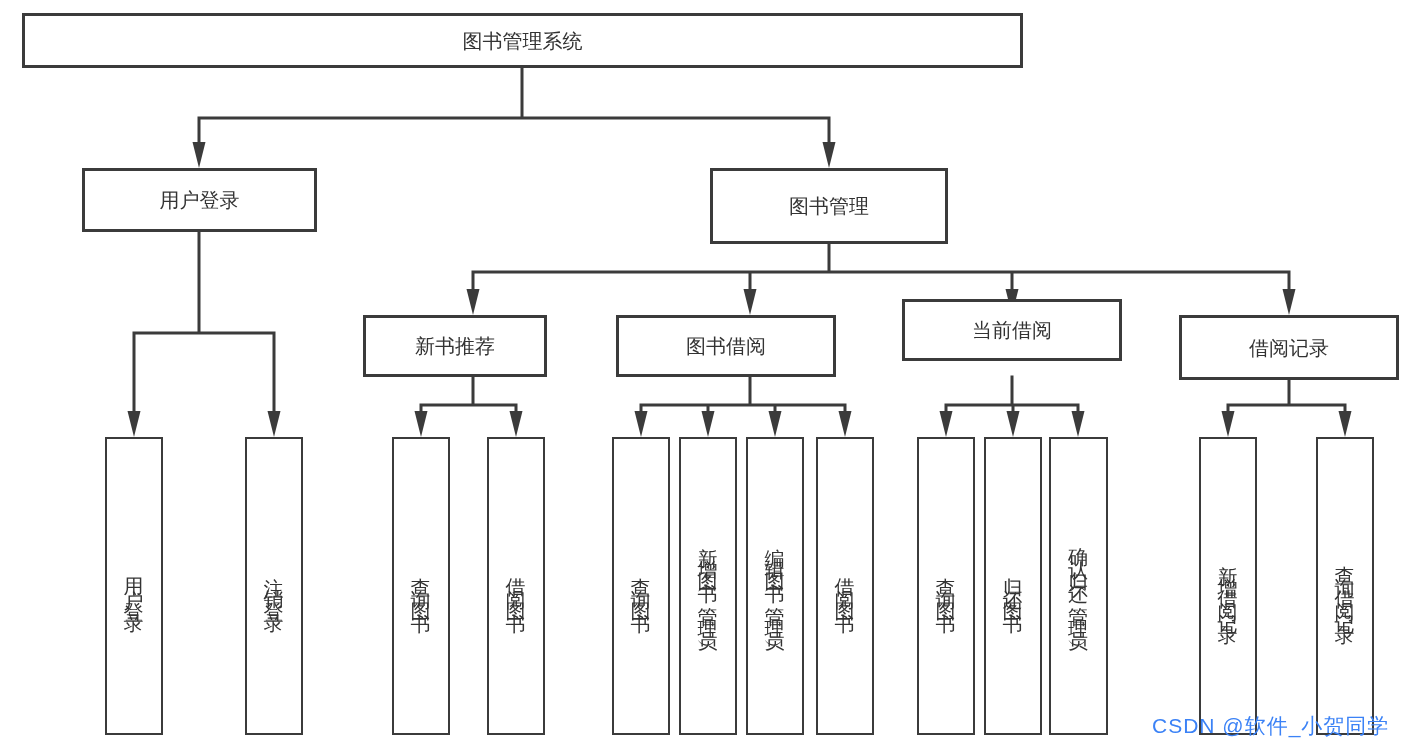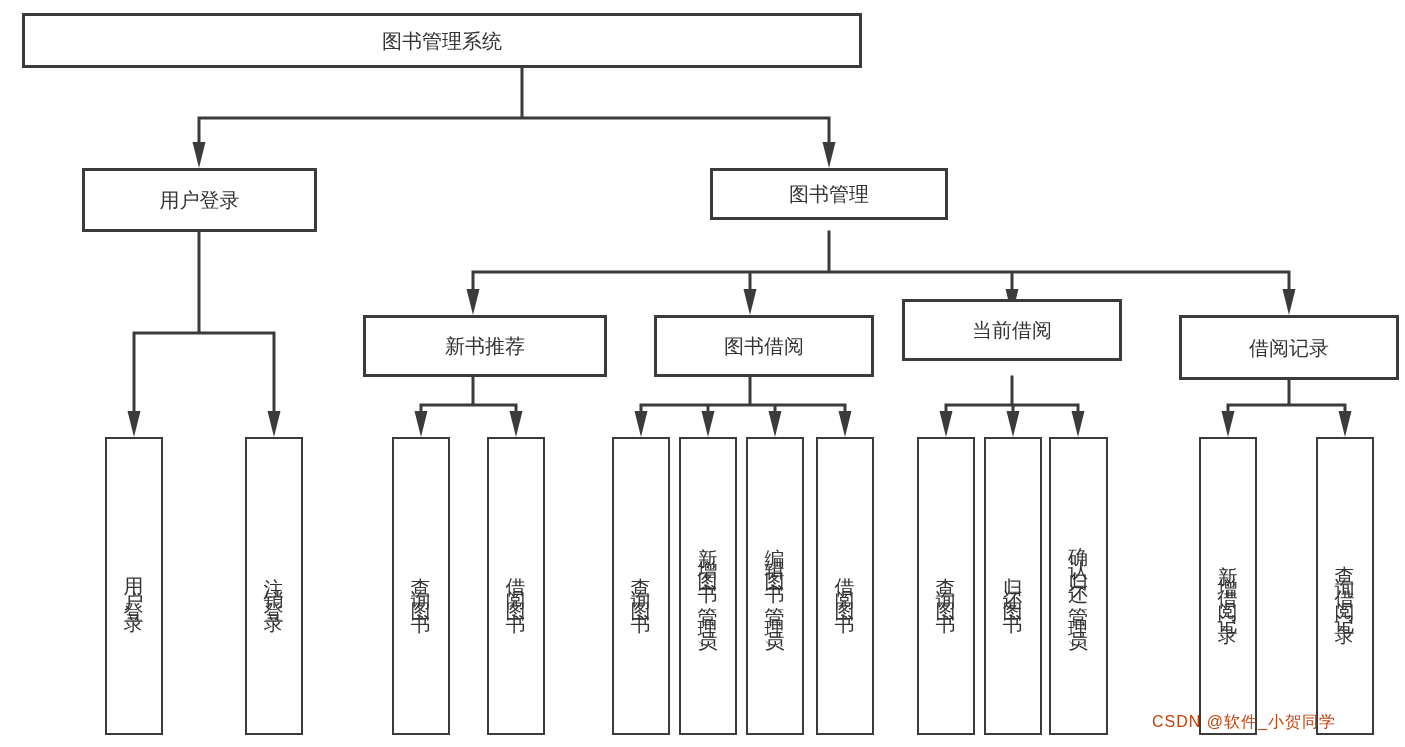--- a/index.html
+++ b/index.html
@@ -39,22 +39,22 @@
     border-width: 2px;
     writing-mode: vertical-rl;
     text-orientation: mixed;
     letter-spacing: 12px;
     white-space: normal;
   }
   .watermark {
     position: absolute;
     left: 1152px;
     top: 712px;
-    font-size: 16px;
-    color: #c2410c;
+    font-size: 21px;
+    color: #3b82f6;
     letter-spacing: 1px;
     white-space: nowrap;
   }
 </style>
 </head>
 <body>
 
 <div class="canvas">
 
   <svg class="connectors" viewBox="0 0 1405 747" xmlns="http://www.w3.org/2000/svg">
@@ -83,27 +83,27 @@
       <polygon points="768.5,411 781.5,411 775,437"></polygon>
       <polygon points="838.5,411 851.5,411 845,437"></polygon>
       <polygon points="939.5,411 952.5,411 946,437"></polygon>
       <polygon points="1006.5,411 1019.5,411 1013,437"></polygon>
       <polygon points="1071.5,411 1084.5,411 1078,437"></polygon>
       <polygon points="1221.5,411 1234.5,411 1228,437"></polygon>
       <polygon points="1338.5,411 1351.5,411 1345,437"></polygon>
     </g>
   </svg>
 
-  <div class="box" style="left:22px; top:13px; width:840px; height:55px;">图书管理系统</div>
+  <div class="box" style="left:22px; top:13px; width:1001px; height:55px;">图书管理系统</div>
 
   <div class="box" style="left:82px; top:168px; width:235px; height:64px;">用户登录</div>
-  <div class="box" style="left:710px; top:168px; width:238px; height:52px;">图书管理</div>
+  <div class="box" style="left:710px; top:168px; width:238px; height:76px;">图书管理</div>
 
-  <div class="box" style="left:363px; top:315px; width:244px; height:62px;">新书推荐</div>
-  <div class="box" style="left:654px; top:315px; width:220px; height:62px;">图书借阅</div>
+  <div class="box" style="left:363px; top:315px; width:184px; height:62px;">新书推荐</div>
+  <div class="box" style="left:616px; top:315px; width:220px; height:62px;">图书借阅</div>
   <div class="box" style="left:902px; top:299px; width:220px; height:62px;">当前借阅</div>
   <div class="box" style="left:1179px; top:315px; width:220px; height:65px;">借阅记录</div>
 
   <div class="box leaf" style="left:105px; top:437px; width:58px; height:298px;">用户登录</div>
   <div class="box leaf" style="left:245px; top:437px; width:58px; height:298px;">注销登录</div>
 
   <div class="box leaf" style="left:392px; top:437px; width:58px; height:298px;">查询图书</div>
   <div class="box leaf" style="left:487px; top:437px; width:58px; height:298px;">借阅图书</div>
 
   <div class="box leaf" style="left:612px; top:437px; width:58px; height:298px;">查询图书</div>

